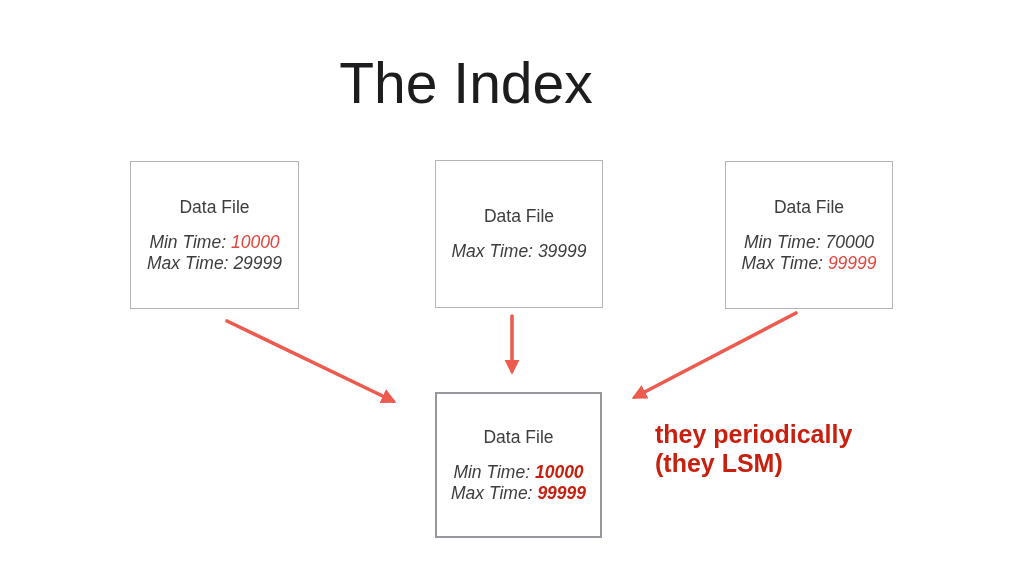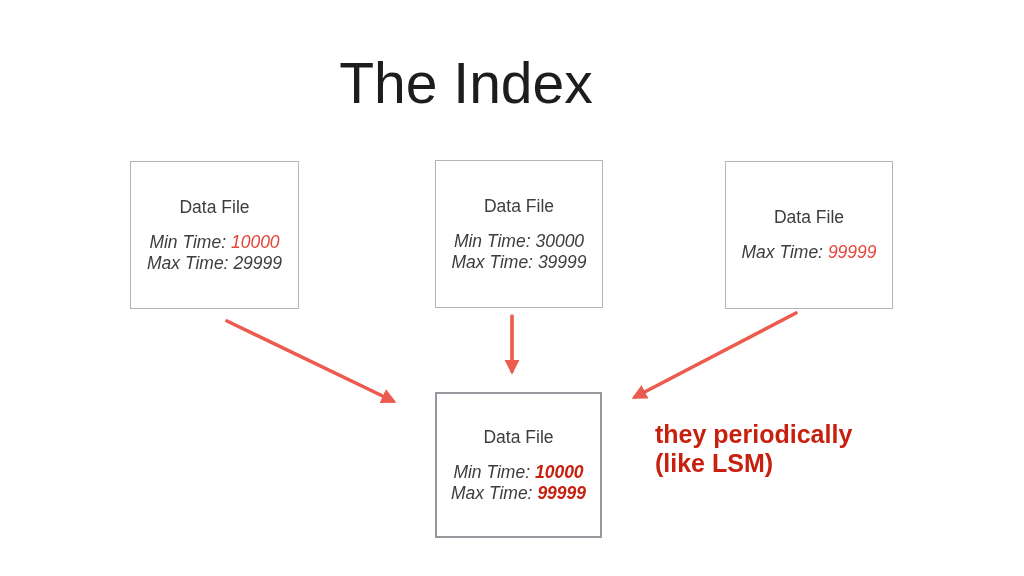--- a/index.html
+++ b/index.html
@@ -92,42 +92,42 @@
       <span>Min Time:</span><span class="val val-red">10000</span>
     </div>
     <div class="box-line">
       <span>Max Time:</span><span class="val">29999</span>
     </div>
   </div>
 
   <div class="box" style="left:435px; top:160px; width:168px; height:148px;">
     <div class="box-title">Data File</div>
     <div class="box-line">
-      <span>Min Time:</span><span class="val">30000</span>
-    </div>
-    <div class="box-line">
       <span>Max Time:</span><span class="val">39999</span>
     </div>
   </div>
 
   <div class="box" style="left:725px; top:161px; width:168px; height:148px;">
     <div class="box-title">Data File</div>
+    <div class="box-line">
+      <span>Min Time:</span><span class="val">70000</span>
+    </div>
     <div class="box-line">
       <span>Max Time:</span><span class="val val-red">99999</span>
     </div>
   </div>
 
   <div class="box merged" style="left:435px; top:392px; width:167px; height:146px;">
     <div class="box-title">Data File</div>
     <div class="box-line">
       <span>Min Time:</span><span class="val val-strong">10000</span>
     </div>
     <div class="box-line">
       <span>Max Time:</span><span class="val val-strong">99999</span>
     </div>
   </div>
 
   <div class="note">
     <div>they periodically</div>
-    <div>(like LSM)</div>
+    <div>(they LSM)</div>
   </div>
 
 </div>
 
 </body></html>

